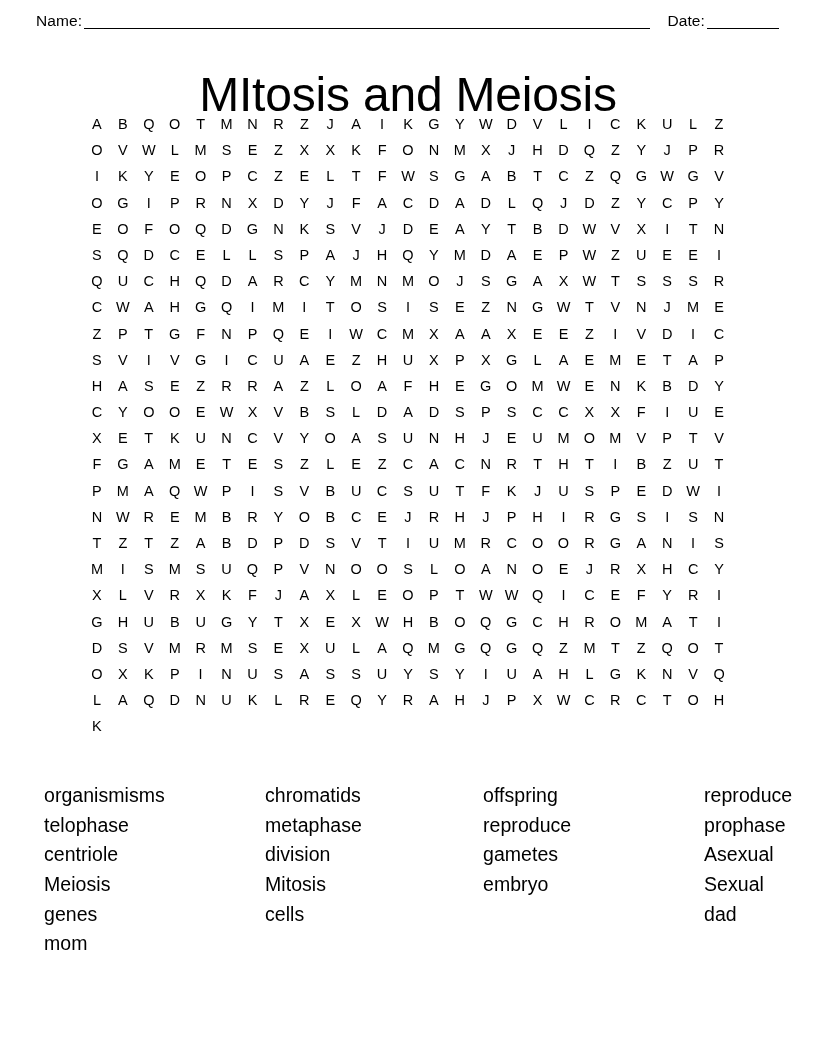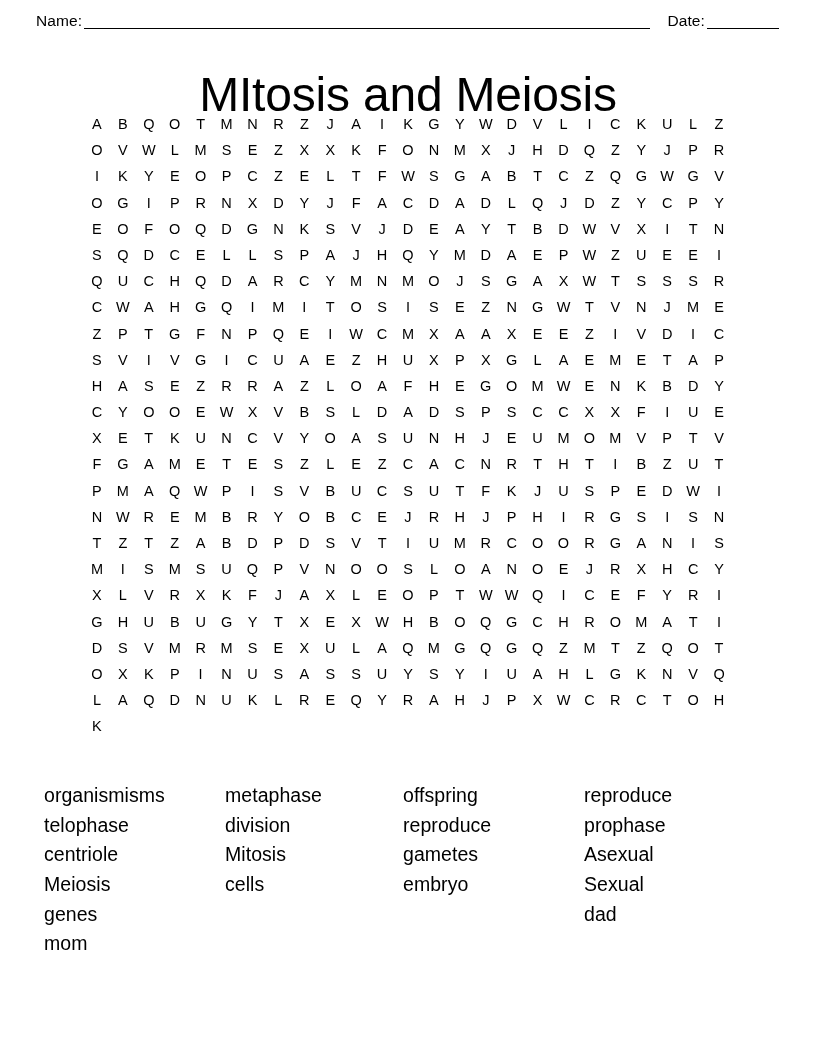--- a/index.html
+++ b/index.html
@@ -77,20 +77,21 @@
   }
 
   
   .wordlist {
     position: absolute;
     top: 781px;
     left: 44px;
     width: 740px;
     display: grid;
     grid-template-columns: 181px 178px 181px 200px;
+    gap: 40px;
   }
   .word-col {
     display: flex;
     flex-direction: column;
   }
   .word {
     font-size: 19.5px;
     line-height: 29.7px;
     height: 29.7px;
     white-space: nowrap;
@@ -692,20 +693,21 @@
 <div class="wordlist" id="wordlist">
     <div class="word-col">
       <div class="word">organismisms</div>
       <div class="word">telophase</div>
       <div class="word">centriole</div>
       <div class="word">Meiosis</div>
       <div class="word">genes</div>
       <div class="word">mom</div>
     </div>
     <div class="word-col">
+      <div class="word">chromatids</div>
       <div class="word">metaphase</div>
       <div class="word">division</div>
       <div class="word">Mitosis</div>
       <div class="word">cells</div>
     </div>
     <div class="word-col">
       <div class="word">offspring</div>
       <div class="word">reproduce</div>
       <div class="word">gametes</div>
       <div class="word">embryo</div>

